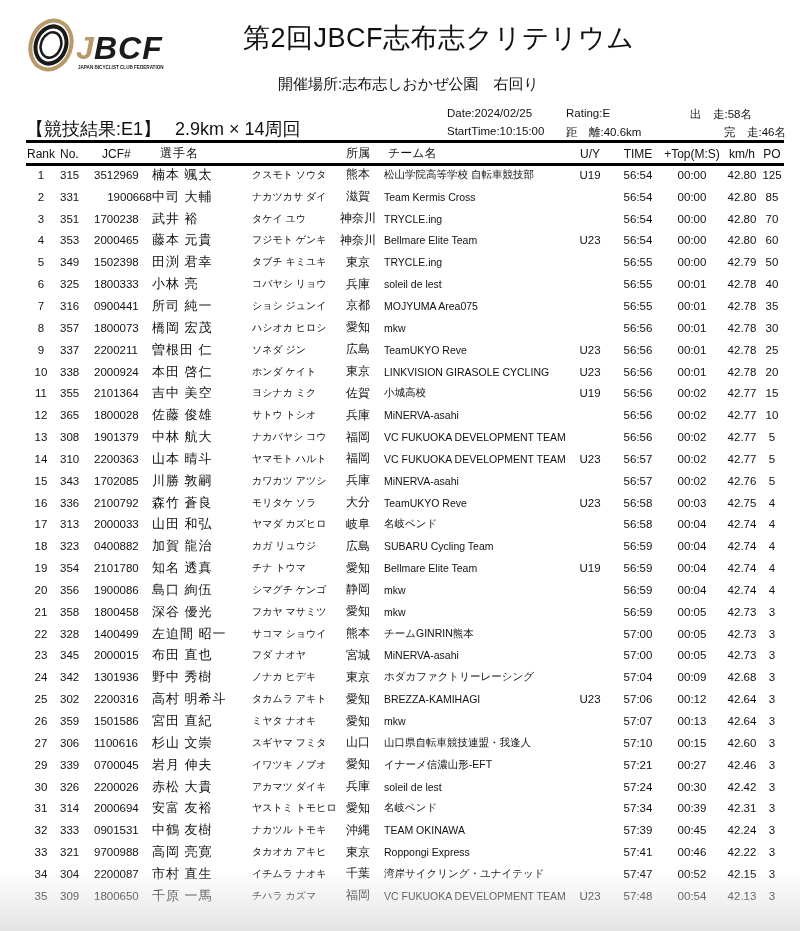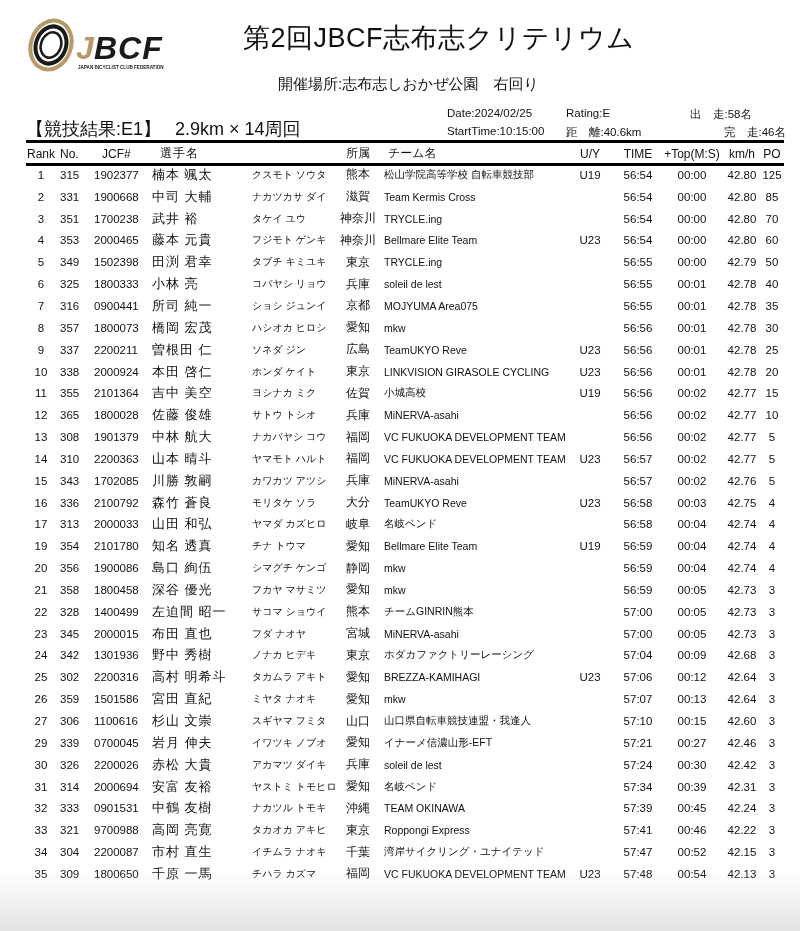--- a/index.html
+++ b/index.html
@@ -106,35 +106,35 @@
       <th class="c-time">TIME</th>
       <th class="c-diff">+Top(M:S)</th>
       <th class="c-kmh">km/h</th>
       <th class="c-po">PO</th>
     </tr>
   </thead>
   <tbody id="rows">
       <tr>
         <td class="c-rank">1</td>
         <td class="c-no" style="padding-left: 4px;">315</td>
-        <td class="c-jcf" style="padding-left: 2px;">1902377</td>
+        <td class="c-jcf" style="padding-left: 2px;">3512969</td>
         <td class="c-name">楠本 颯太</td>
         <td class="c-kana">クスモト ソウタ</td>
         <td class="c-pref">熊本</td>
         <td class="c-team" style="padding-left: 6px;">松山学院高等学校 自転車競技部</td>
         <td class="c-uy" style="text-align: right; padding-right: 4px;">U19</td>
         <td class="c-time">56:54</td>
         <td class="c-diff">00:00</td>
         <td class="c-kmh">42.80</td>
         <td class="c-po">125</td>
       </tr>
       <tr>
         <td class="c-rank">2</td>
         <td class="c-no" style="padding-left: 4px;">331</td>
-        <td class="c-jcf" style="padding-left: 2px;">1900668</td>
+        <td class="c-jcf" style="padding-left: 2px; text-align: right;">1900668</td>
         <td class="c-name">中司 大輔</td>
         <td class="c-kana">ナカツカサ ダイ</td>
         <td class="c-pref">滋賀</td>
         <td class="c-team" style="padding-left: 6px;">Team Kermis Cross</td>
         <td class="c-uy" style="text-align: right; padding-right: 4px;"></td>
         <td class="c-time">56:54</td>
         <td class="c-diff">00:00</td>
         <td class="c-kmh">42.80</td>
         <td class="c-po">85</td>
       </tr>
@@ -342,20 +342,34 @@
         <td class="c-kana">ヤマダ カズヒロ</td>
         <td class="c-pref">岐阜</td>
         <td class="c-team" style="padding-left: 6px;">名岐ベンド</td>
         <td class="c-uy" style="text-align: right; padding-right: 4px;"></td>
         <td class="c-time">56:58</td>
         <td class="c-diff">00:04</td>
         <td class="c-kmh">42.74</td>
         <td class="c-po">4</td>
       </tr>
       <tr>
+        <td class="c-rank">18</td>
+        <td class="c-no" style="padding-left: 4px;">323</td>
+        <td class="c-jcf" style="padding-left: 2px;">0400882</td>
+        <td class="c-name">加賀 龍治</td>
+        <td class="c-kana">カガ リュウジ</td>
+        <td class="c-pref">広島</td>
+        <td class="c-team" style="padding-left: 6px;">SUBARU Cycling Team</td>
+        <td class="c-uy" style="text-align: right; padding-right: 4px;"></td>
+        <td class="c-time">56:59</td>
+        <td class="c-diff">00:04</td>
+        <td class="c-kmh">42.74</td>
+        <td class="c-po">4</td>
+      </tr>
+      <tr>
         <td class="c-rank">19</td>
         <td class="c-no" style="padding-left: 4px;">354</td>
         <td class="c-jcf" style="padding-left: 2px;">2101780</td>
         <td class="c-name">知名 透真</td>
         <td class="c-kana">チナ トウマ</td>
         <td class="c-pref">愛知</td>
         <td class="c-team" style="padding-left: 6px;">Bellmare Elite Team</td>
         <td class="c-uy" style="text-align: right; padding-right: 4px;">U19</td>
         <td class="c-time">56:59</td>
         <td class="c-diff">00:04</td>

